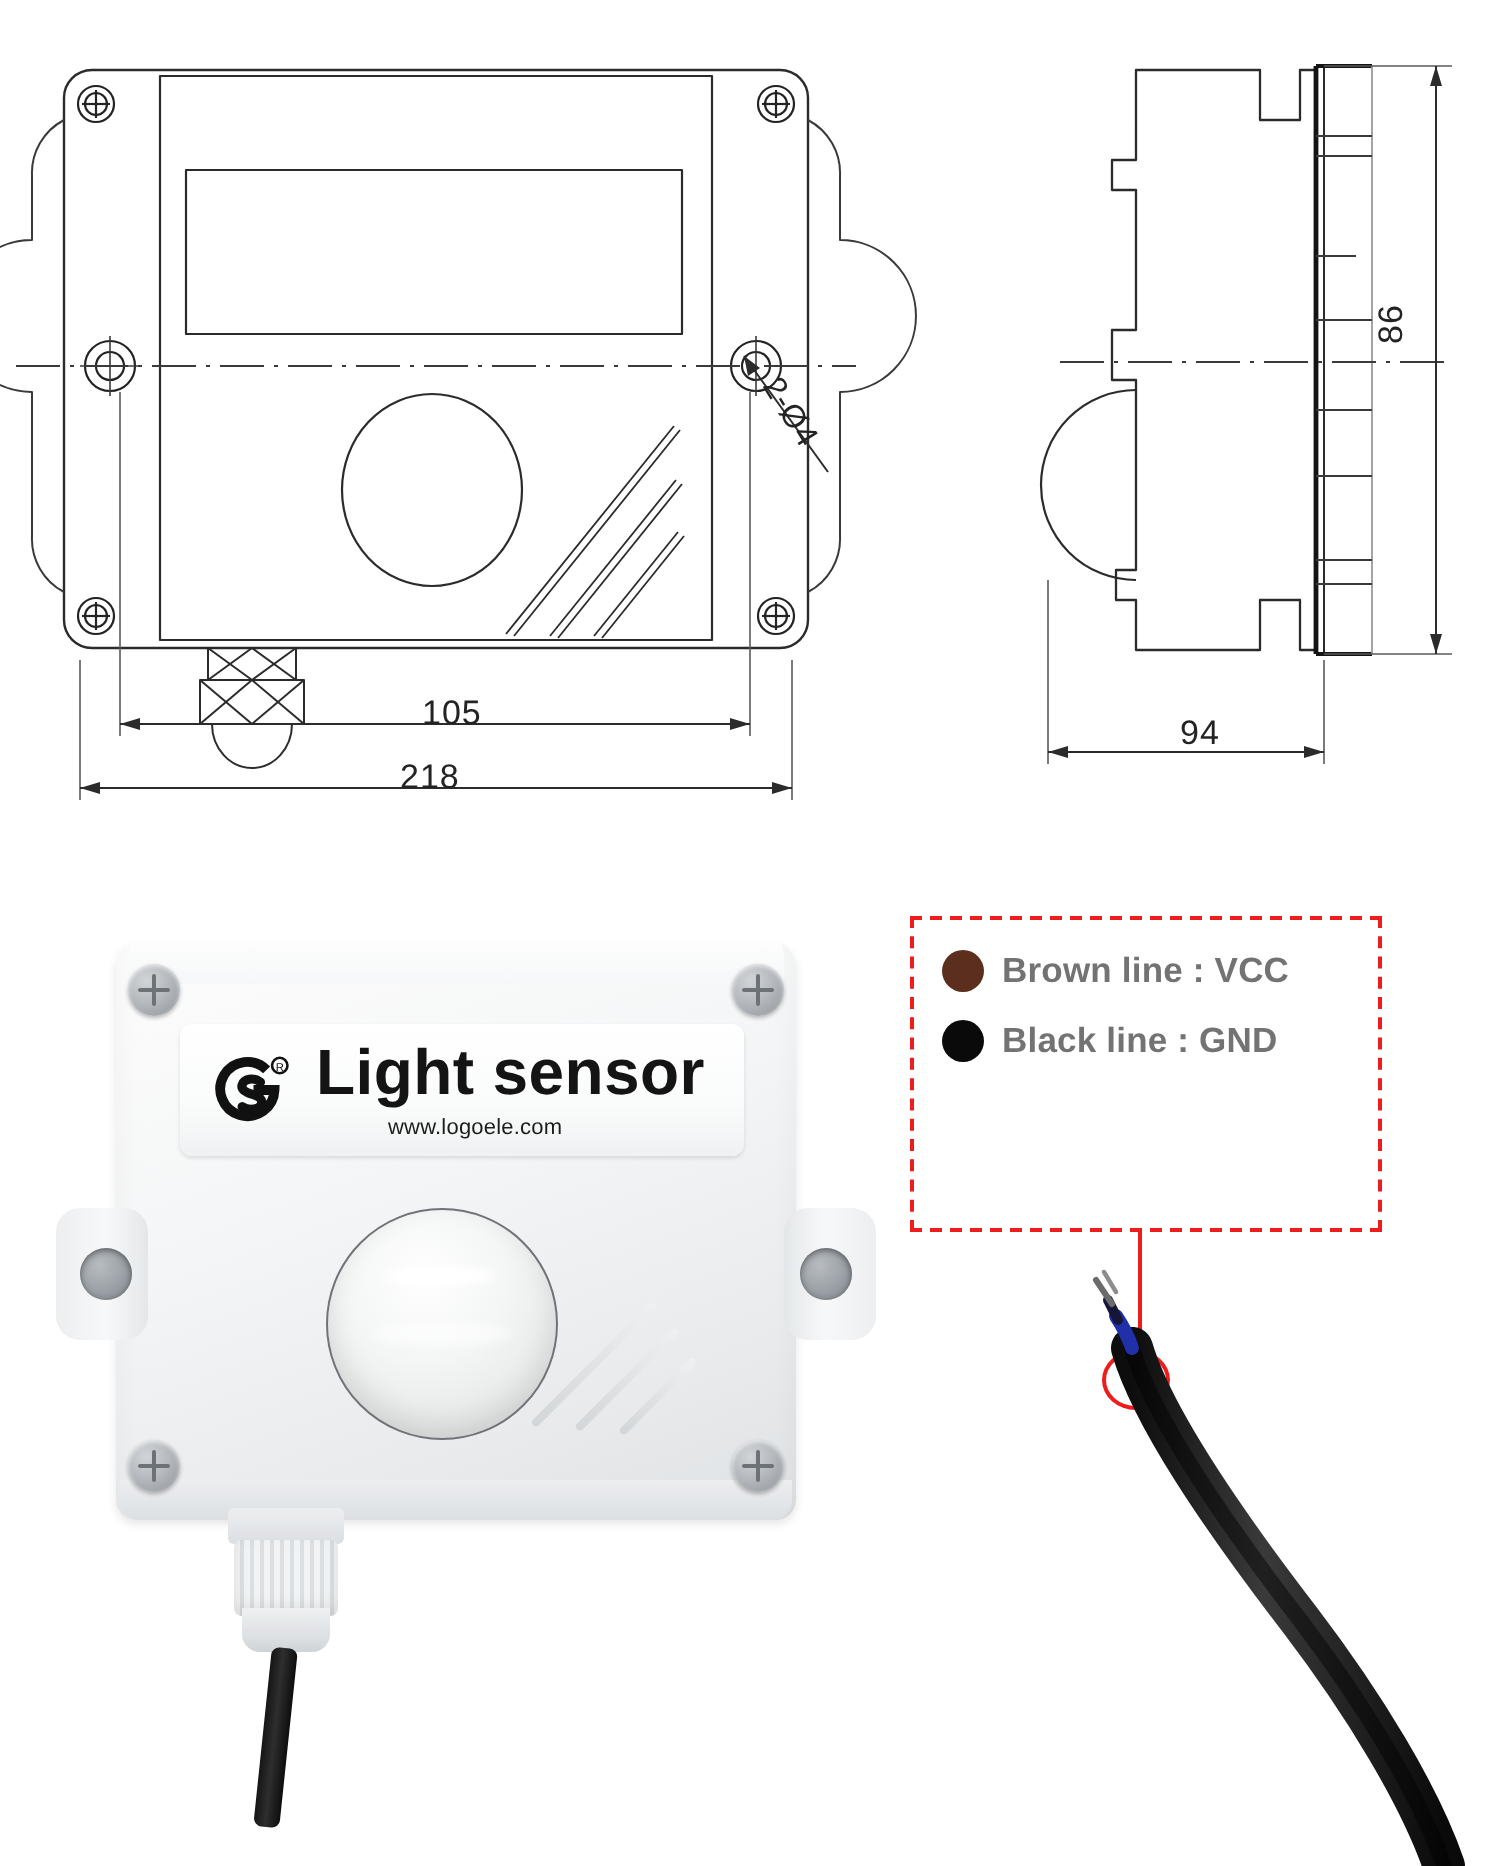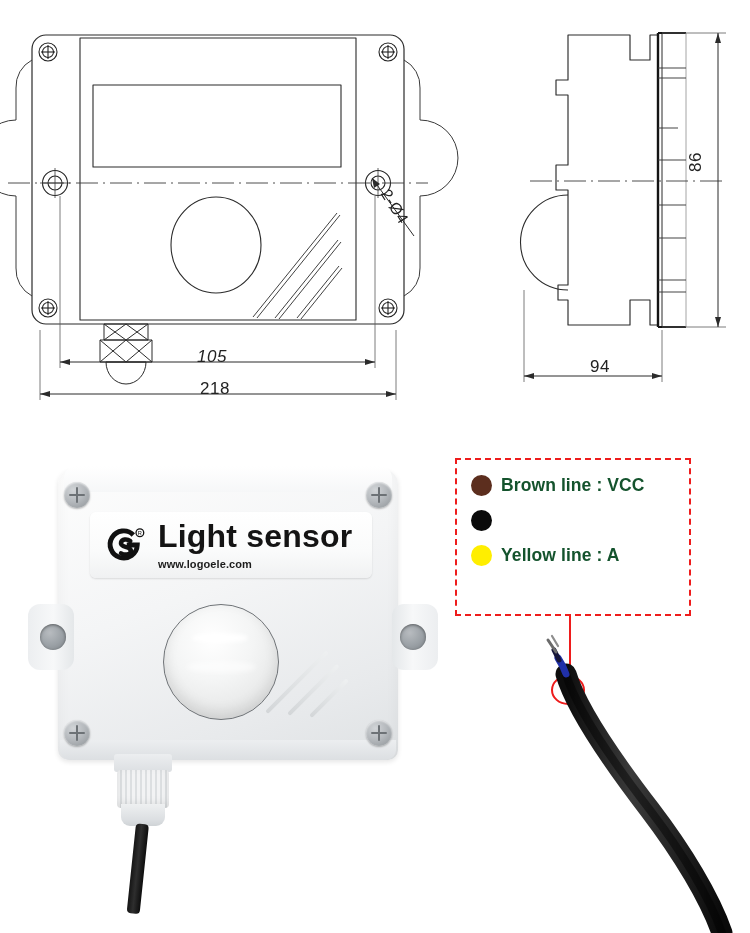--- a/index.html
+++ b/index.html
@@ -23,21 +23,21 @@
   #tech-drawing-side  { position: absolute; left: 490px; top: 0; width: 260px; height: 430px; }
 
   .dim-text {
     position: absolute;
     font-family: "Liberation Sans", "DejaVu Sans", sans-serif;
     font-size: 17px;
     color: #232323;
     letter-spacing: .5px;
     white-space: nowrap;
   }
-  .dim-105 { left: 197px; top: 347px; font-style: italic; }
+  .dim-105 { left: 211px; top: 347px; }
   .dim-117 { left: 200px; top: 379px; }
   .dim-86  { left: 686px; top: 172px; transform: rotate(-90deg); transform-origin: left top; }
   .dim-56  { left: 590px; top: 357px; }
   .dim-hole {
     left: 392px; top: 186px;
     transform: rotate(58deg);
     transform-origin: left top;
     font-size: 16px;
   }
 
@@ -144,23 +144,24 @@
     font-family: "Liberation Sans", "DejaVu Sans", sans-serif;
     font-size: 32px;
     font-weight: 700;
     color: #141414;
     line-height: 1;
     letter-spacing: .2px;
   }
   .label-url {
     font-family: "Liberation Sans", "DejaVu Sans", sans-serif;
     font-size: 11px;
-    font-weight: 700;
+    font-weight: 400;
     color: #1c1c1c;
     margin-top: 6px;
+    margin-left: 36px;
     letter-spacing: .1px;
   }
 
   
   .sensor-dome {
     position: absolute;
     left: 145px; top: 152px;
     width: 116px; height: 116px;
     border-radius: 50%;
     background: radial-gradient(circle at 42% 30%, #ffffff 0%, #f4f5f5 40%, #e7e8e8 72%, #d8dadb 100%);
@@ -246,21 +247,21 @@
   .legend-dot {
     width: 21px; height: 21px;
     border-radius: 50%;
     flex: 0 0 21px;
     margin-right: 9px;
   }
   .legend-label {
     font-family: "Liberation Sans", "DejaVu Sans", sans-serif;
     font-size: 17.5px;
     font-weight: 700;
-    color: #14532d;
+    color: #737373;
     white-space: nowrap;
     letter-spacing: .1px;
   }
 
   
   .leader-line {
     position: absolute;
     left: 569px; top: 616px;
     width: 2px; height: 68px;
     background: #ee1c1c;
@@ -525,26 +526,23 @@
 
   <div id="wiring-legend">
 
     <div class="legend-row">
       <span class="legend-dot" style="background:#5c2e1e"></span>
       <span class="legend-label">Brown line : VCC</span>
     </div>
 
     <div class="legend-row">
       <span class="legend-dot" style="background:#0a0a0a"></span>
+      <span class="legend-label">Black line : GND</span>
     </div>
 
-    <div class="legend-row">
-      <span class="legend-dot" style="background:#ffee00"></span>
-      <span class="legend-label">Yellow line : A</span>
-    </div>
 
   </div>
 
   <div class="leader-line"></div>
   <div class="leader-circle"></div>
 
   <svg id="loose-cable" viewBox="0 0 280 303" width="280" height="303">
     <defs>
       <linearGradient id="cableGrad" x1="0" y1="0" x2="1" y2="0">
         <stop offset="0%" stop-color="#0d0d0d"></stop>

